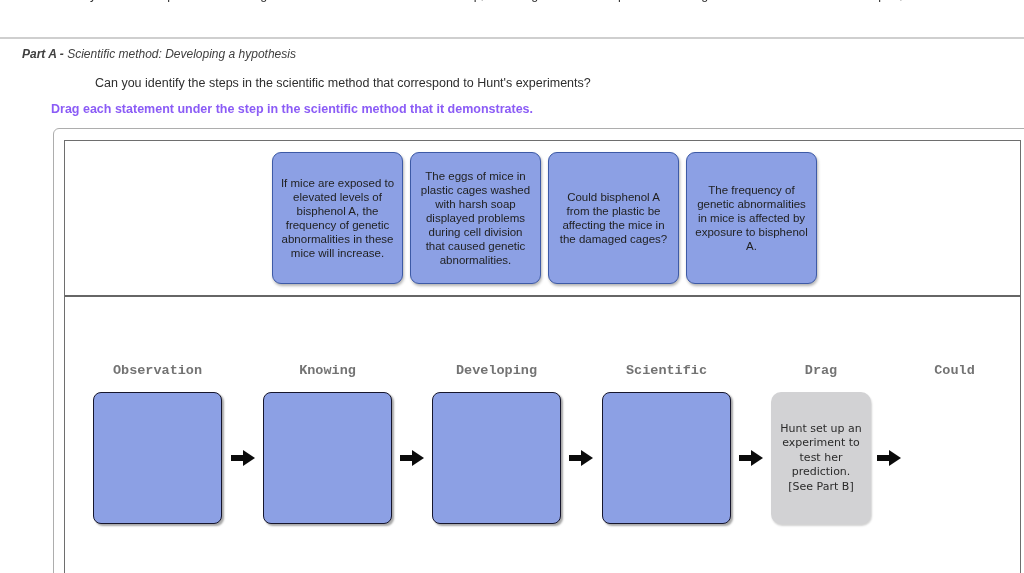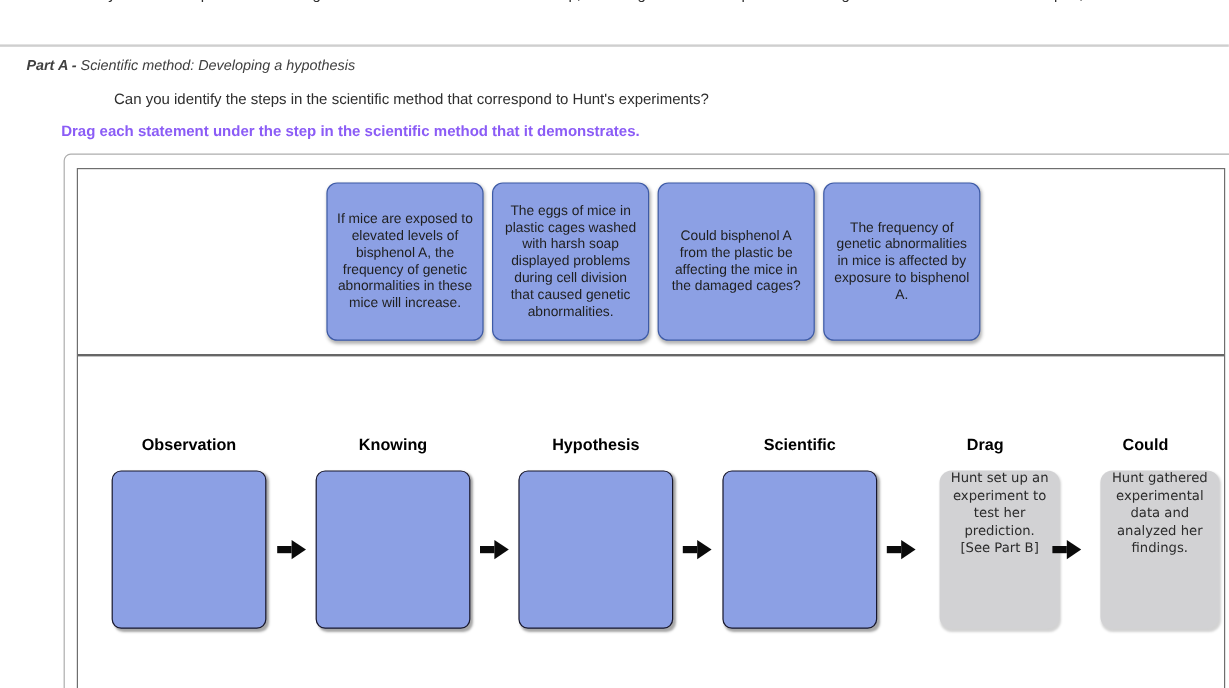--- a/index.html
+++ b/index.html
@@ -30,29 +30,29 @@
   .bin { position:absolute; left:0; top:0; width:100%; height:156px;
     border-bottom:2px solid #666; }
   .cards { position:absolute; left:207px; top:11px; display:flex; gap:7px; }
   .card { width:131px; height:132px; background:#8CA0E4; border:1px solid #3d5aa6;
     border-radius:9px; box-shadow:1px 2px 3px rgba(0,0,0,.30);
     display:flex; align-items:center; justify-content:center; text-align:center;
     font-size:11.5px; line-height:14px; color:#1f1f1f; padding:6px 7px; cursor:grab; }
 
   
   .flow-header { position:absolute; top:222px; text-align:center;
-    font-family:Liberation Sans, sans-serif; font-weight:bold; font-size:13.5px; color:#000000; }
+    font-family:Liberation Mono, monospace; font-weight:bold; font-size:13.5px; color:#737373; }
   .drop-box { position:absolute; top:251px; width:129px; height:132px;
     background:#8CA0E4; border:1px solid #16162c; border-radius:8px;
     box-shadow:2px 2px 2px rgba(0,0,0,.35); }
   .static-box { position:absolute; top:251px; height:132px;
     background:#D2D2D4; border-radius:10px; box-shadow:1px 2px 2px rgba(0,0,0,.18);
-    display:flex; justify-content:center; text-align:center;
+    display:flex; align-items:center; justify-content:center; text-align:center;
     font-family:"DejaVu Sans", sans-serif; font-size:11px; line-height:14.5px;
-    color:#2b2b2b; padding:0 8px;margin-left:12px; }
+    color:#2b2b2b; padding:0 8px; }
 
   .h1 { left:28px;  width:129px; }  .b1 { left:28px; }
   .h2 { left:198px; width:129px; }  .b2 { left:198px; }
   .h3 { left:367px; width:129px; }  .b3 { left:367px; }
   .h4 { left:537px; width:129px; }  .b4 { left:537px; }
   .h5 { left:706px; width:100px; }  .b5 { left:706px; width:100px; }
   .h6 { left:840px; width:99px;  }  .b6 { left:840px; width:99px; }
 
   .arrow { position:absolute; top:309px; display:flex; align-items:center; }
   .arrow .bar  { width:12px; height:6px; background:#0b0b0b; }
@@ -91,21 +91,21 @@
           <span>Could bisphenol A from the plastic be affecting the mice in the damaged cages?</span>
         </div>
       <div class="card">
           <span>The frequency of genetic abnormalities in mice is affected by exposure to bisphenol A.</span>
         </div>
     </div>
   </div>
 
   <div class="flow-header h1">Observation</div>
   <div class="flow-header h2">Knowing</div>
-  <div class="flow-header h3">Hypothesis</div>
+  <div class="flow-header h3">Developing</div>
   <div class="flow-header h4">Scientific</div>
   <div class="flow-header h5">Drag</div>
   <div class="flow-header h6">Could</div>
 
   <div class="drop-box b1"></div>
   <div class="arrow a1">
       <span class="bar"></span>
       <span class="head"></span>
     </div>
   <div class="drop-box b2"></div>
@@ -123,17 +123,14 @@
       <span class="bar"></span>
       <span class="head"></span>
     </div>
   <div class="static-box b5">
       <span>Hunt set up an experiment to test her prediction. [See Part B]</span>
     </div>
   <div class="arrow a5">
       <span class="bar"></span>
       <span class="head"></span>
     </div>
-  <div class="static-box b6">
-      <span>Hunt gathered experimental data and analyzed her findings.</span>
-    </div>
 
 </div>
 
 </body></html>

